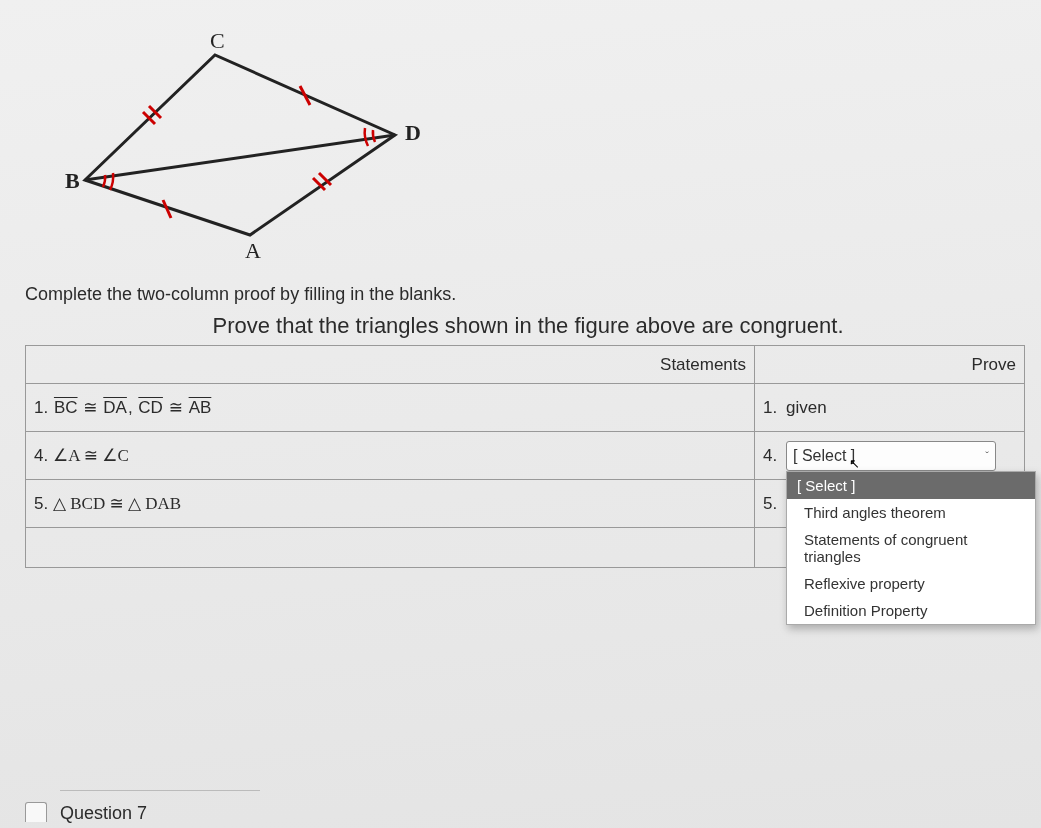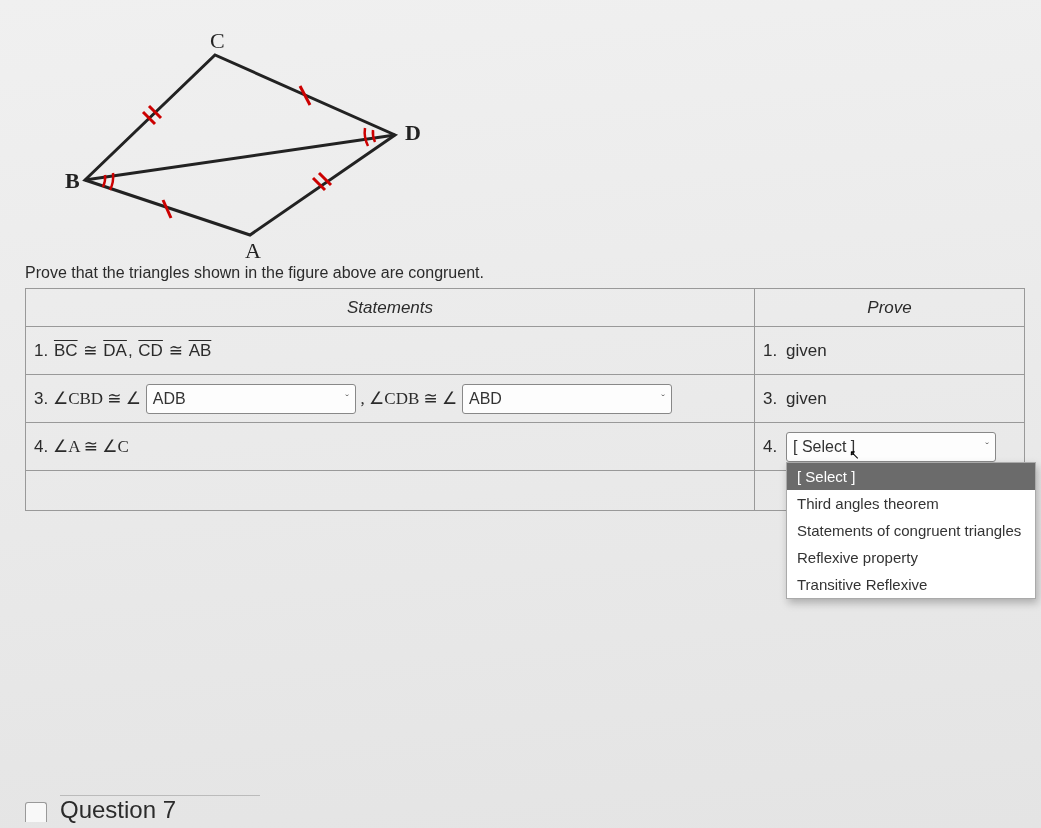--- a/index.html
+++ b/index.html
@@ -23,42 +23,42 @@
   .figure {
     margin-left: 45px;
     margin-top: 10px;
   }
   .instruction {
     font-size: 18px;
     color: #2b2b2b;
     margin: 20px 0 8px 15px;
   }
   .prove {
-    font-size: 16px;
+    font-size: 22px;
     color: #2b2b2b;
     margin: 0 0 6px 15px;
+    text-align: center;
   }
   table {
     border-collapse: collapse;
     width: 1000px;
     margin-left: 15px;
     background: transparent;
   }
   th, td {
     border: 1px solid #999;
     padding: 6px 8px;
     vertical-align: middle;
     font-size: 17px;
     color: #2b2b2b;
   }
   th {
     font-weight: normal;
-    text-align: center;
+    text-align: right;
     height: 38px;
-    font-style: italic;
   }
   .stmt-col { width: 730px; }
   .reason-col { width: 270px; }
   .overline { text-decoration: overline; display:inline-block; padding:0 1px;}
   .select {
     display: inline-block;
     background: #fdfdfd;
     border: 1px solid #888;
     border-radius: 3px;
     padding: 4px 6px;
@@ -101,34 +101,35 @@
   .dropdown-menu .dd-header {
     background: #6b6b6b;
     color: #fff;
     padding: 5px 10px;
     font-size: 15px;
   }
   .dropdown-menu .dd-item {
     padding: 5px 10px;
     color: #333;
     cursor: pointer;
+    margin-left: 7px;
   }
   .cursor-icon {
     position: absolute;
     font-size: 13px;
     pointer-events:none;
   }
   .next-q {
     position: absolute;
     bottom: 4px;
     left: 60px;
-    font-size: 24px;
+    font-size: 18px;
     color: #2b2b2b;
     border-top: 1px solid #bbb;
-    padding-top: 0;
+    padding-top: 12px;
     width: 200px;
   }
   .next-q-box {
     position:absolute;
     bottom: 6px;
     left: 25px;
     width: 22px;
     height: 20px;
     border: 1px solid #999;
     border-radius: 3px 3px 0 0;
@@ -178,20 +179,21 @@
         <path d="M 310 98 A 30 30 0 0 0 313 116"></path>
       </g>
 
       <text x="10" y="158" font-size="22" font-family="serif" font-weight="bold" fill="#222">B</text>
       <text x="155" y="18" font-size="22" font-family="serif" fill="#222">C</text>
       <text x="350" y="110" font-size="22" font-family="serif" font-weight="bold" fill="#222">D</text>
       <text x="190" y="228" font-size="22" font-family="serif" fill="#222">A</text>
     </svg>
   </div>
 
+  <div class="instruction">Complete the two-column proof by filling in the blanks.</div>
   <div class="prove">Prove that the triangles shown in the figure above are congruent.</div>
 
   <table>
     <tbody>
         <tr>
       <th class="stmt-col">Statements</th>
       <th class="reason-col">Prove</th>
     </tr>
 
     <tr class="row-h">
@@ -204,64 +206,54 @@
         <span>≅</span>
         <span class="overline">AB</span>
       </td>
       <td class="reason-cell">
         <span class="num">1.</span>
         <span>given</span>
       </td>
     </tr>
 
 
-    <tr class="row-h">
-      <td>
-        <span>3.</span>
-        <span class="angle">∠CBD ≅ ∠</span>
-        <span class="select small">
-          <span>ADB</span>
-          <span class="chev">ˇ</span>
-        </span>
-        <span class="angle">, ∠CDB ≅ ∠</span>
-        <span class="select small">
-          <span>ABD</span>
-          <span class="chev">ˇ</span>
-        </span>
-      </td>
-      <td class="reason-cell">
-        <span class="num">3.</span>
-        <span>given</span>
-      </td>
-    </tr>
 
     <tr class="row-h">
       <td>
         <span>4.</span>
         <span class="angle">∠A ≅ ∠C</span>
       </td>
       <td class="reason-cell" style="position:relative;">
         <span class="num">4.</span>
         <span class="dropdown-wrap">
           <span class="select" style="min-width:210px;">
             <span>[ Select ]</span>
             <span class="chev">ˇ</span>
             <span class="cursor-icon" style="left:62px; top:12px; color:#000;">↖</span>
           </span>
           <div class="dropdown-menu">
             <div class="dd-header">[ Select ]</div>
             <div class="dd-item">Third angles theorem</div>
             <div class="dd-item">Statements of congruent triangles</div>
             <div class="dd-item">Reflexive property</div>
-            <div class="dd-item">Transitive Reflexive</div>
+            <div class="dd-item">Definition Property</div>
           </div>
         </span>
       </td>
     </tr>
 
+    <tr class="row-h">
+      <td>
+        <span>5.</span>
+        <span class="tri">△ BCD ≅ △ DAB</span>
+      </td>
+      <td class="reason-cell">
+        <span class="num">5.</span>
+      </td>
+    </tr>
 
     <tr style="height:40px;">
       <td></td>
       <td></td>
     </tr>
   </tbody>
     </table>
 
   <div class="next-q-box"></div>
   <div class="next-q">Question 7</div>

